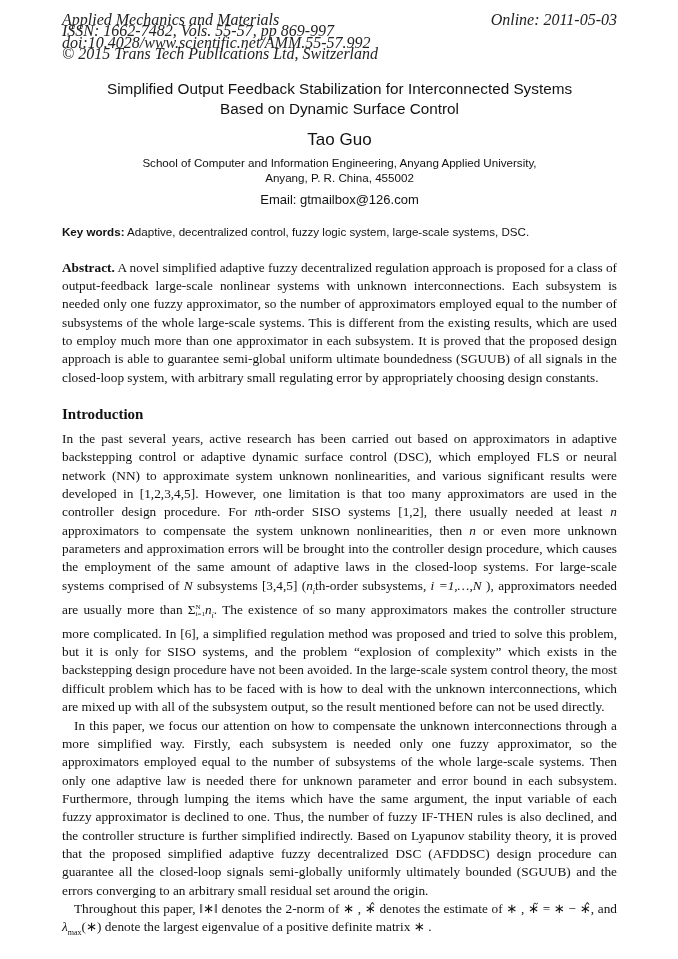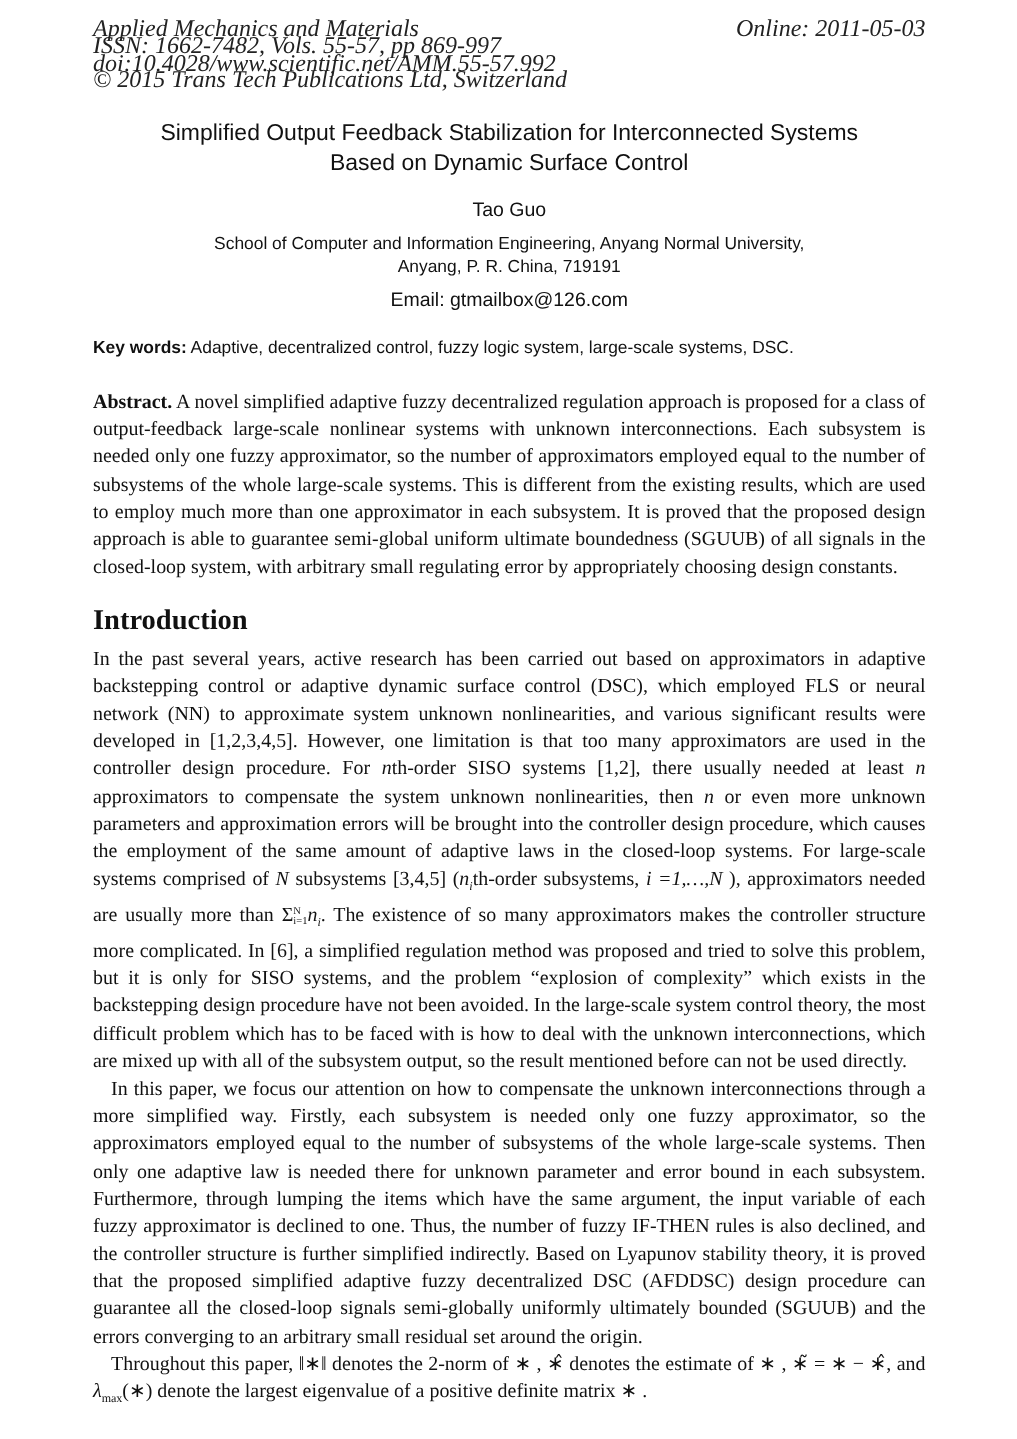--- a/index.html
+++ b/index.html
@@ -1,28 +1,28 @@
 <!DOCTYPE html>
 <html><head>
 <meta charset="utf-8">
 <style>
   html, body { margin: 0; padding: 0; background: #ffffff; }
   body { width: 678px; height: 959px; position: relative; overflow: hidden; color: #111; }
   .page { position: absolute; left: 62px; top: 14px; width: 555px; }
   .journal-header { position: relative; font-family: "Liberation Serif", serif; font-style: italic; font-size: 16px; line-height: 11.4px; color: #222; }
   .journal-header .online { position: absolute; right: 0; top: 0; }
   .title { font-family: "Liberation Sans", sans-serif; font-weight: normal; font-size: 15.3px; line-height: 20px; text-align: center; margin-top: 19px; color: #111; }
-  .author { font-family: "Liberation Sans", sans-serif; font-size: 13px; text-align: center; margin-top: 12px; line-height: 18px; }
+  .author { font-family: "Liberation Sans", sans-serif; font-size: 17px; text-align: center; margin-top: 12px; line-height: 18px; }
   .affil { font-family: "Liberation Sans", sans-serif; font-size: 11.6px; line-height: 15.5px; text-align: center; margin-top: 6px; }
   .email { font-family: "Liberation Sans", sans-serif; font-size: 13px; text-align: center; margin-top: 6px; line-height: 15px; }
   .keywords { font-family: "Liberation Sans", sans-serif; font-size: 11.6px; margin-top: 17px; line-height: 15px; }
   .keywords b { font-weight: bold; }
   .body-text { font-family: "Liberation Serif", serif; font-size: 13.3px; line-height: 18.35px; text-align: justify; }
   .abstract { margin-top: 20px; }
-  .section-heading { font-family: "Liberation Serif", serif; font-weight: bold; font-size: 19px; margin-top: 18px; line-height: 18px; }
+  .section-heading { font-family: "Liberation Serif", serif; font-weight: bold; font-size: 15px; margin-top: 18px; line-height: 18px; }
   .intro { margin-top: 7px; }
   .indent { text-indent: 12px; }
   p { margin: 0; }
   i { font-style: italic; }
   .math { font-family: "Liberation Serif", serif; }
   sub.small, sup.small { font-size: 8px; }
 </style>
 </head>
 <body>
 
@@ -37,22 +37,22 @@
   </div>
 
   <div class="title">
     <div>Simplified Output Feedback Stabilization for Interconnected Systems</div>
     <div>Based on Dynamic Surface Control</div>
   </div>
 
   <div class="author">Tao Guo</div>
 
   <div class="affil">
-    <div>School of Computer and Information Engineering, Anyang Normal University,</div>
-    <div>Anyang, P. R. China, 719191</div>
+    <div>School of Computer and Information Engineering, Anyang Applied University,</div>
+    <div>Anyang, P. R. China, 455002</div>
   </div>
 
   <div class="email">Email: gtmailbox@126.com</div>
 
   <div class="keywords"><b>Key words:</b><span> Adaptive, decentralized control, fuzzy logic system, large-scale systems, DSC.</span></div>
 
   <p class="body-text abstract"><b>Abstract.</b><span> A novel simplified adaptive fuzzy decentralized regulation approach is proposed for a class of output-feedback large-scale nonlinear systems with unknown interconnections. Each subsystem is needed only one fuzzy approximator, so the number of approximators employed equal to the number of subsystems of the whole large-scale systems. This is different from the existing results, which are used to employ much more than one approximator in each subsystem. It is proved that the proposed design approach is able to guarantee semi-global uniform ultimate boundedness (SGUUB) of all signals in the closed-loop system, with arbitrary small regulating error by appropriately choosing design constants.</span></p>
 
   <div class="section-heading">Introduction</div>
 

